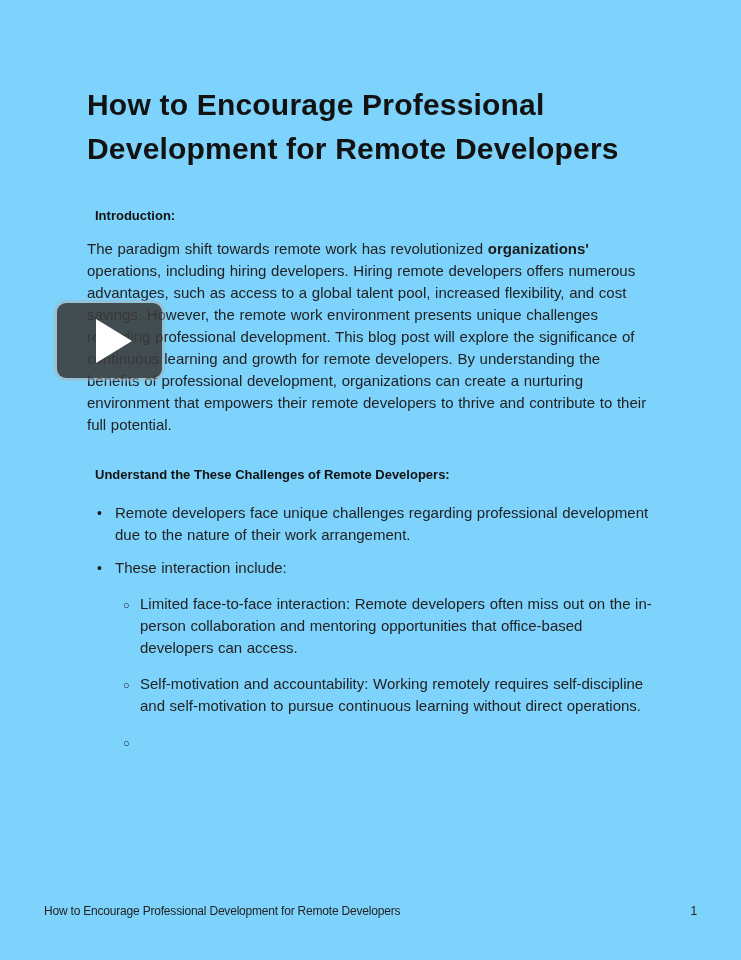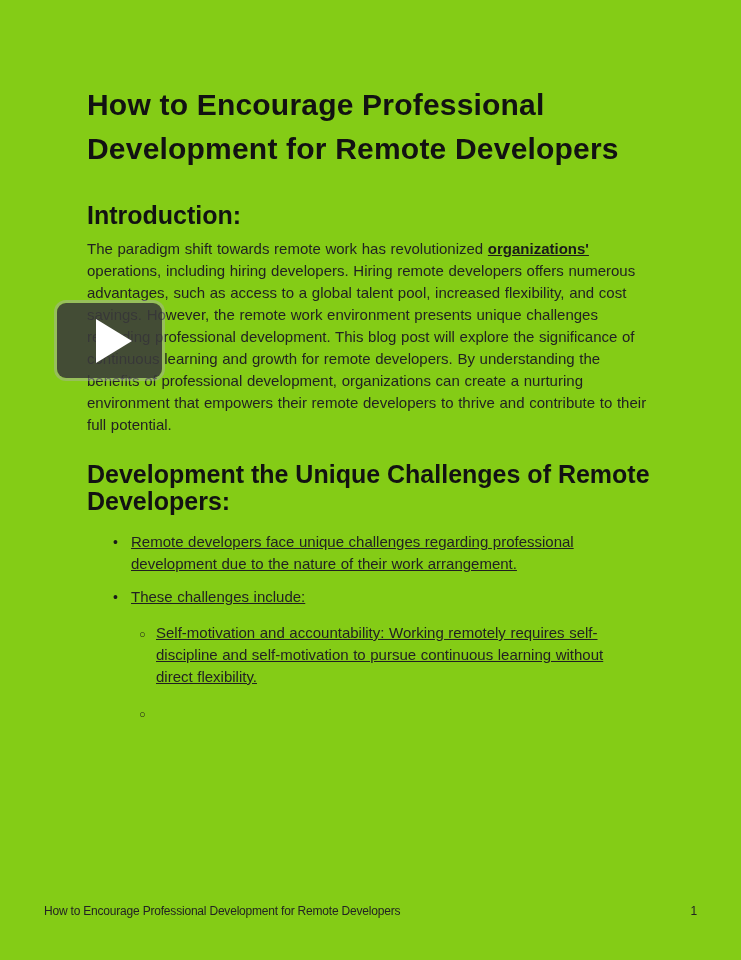--- a/index.html
+++ b/index.html
@@ -1,63 +1,61 @@
 <!DOCTYPE html>
 <html><head>
 <meta charset="utf-8">
 <style>
   html,body{margin:0;padding:0;background:#ffffff;}
   .page{
     position:relative;
     width:741px;height:960px;
-    background:#84cc16;
+    background:#7dd3fc;
     font-family:"Liberation Sans","DejaVu Sans",sans-serif;
     color:#202020;
     overflow:hidden;
   }
   .content{
     position:absolute;
     left:87px;right:84px;top:0;
   }
   h1.doc-title{
     margin:0;
     padding-top:83px;
     font-size:30px;
     line-height:44px;
     font-weight:700;
     color:#121212;
     letter-spacing:0.2px;
   }
   h2.section-heading{
-    font-size:25px;
+    font-size:13px;
     line-height:27px;
     font-weight:700;
     color:#121212;
-    margin:0;
+    margin:8px;
   }
   h2.intro-heading{margin-top:31px;margin-bottom:9px;}
   h2.challenges-heading{margin-top:25px;margin-bottom:14px;}
   p.body-text{
     margin:0;
     font-size:15px;
     line-height:22px;
     word-spacing:0.5px;
     color:#222222;
   }
   .inline-link{
     font-weight:700;
-    text-decoration:underline;
     color:#1a1a1a;
     text-align:right;
   }
   ul.bullet-list{
     list-style:none;
-    margin:16px;
+    margin:0;
     padding:0;
-    text-decoration:underline;
   }
   ul.bullet-list li{
     position:relative;
     font-size:15px;
     line-height:22px;
     word-spacing:0.4px;
     color:#222222;
     margin-bottom:11px;
   }
   li.level-1{padding-left:28px;}
@@ -109,34 +107,38 @@
 <div class="page">
 
   <div class="content">
 
     <h1 class="doc-title">How to Encourage Professional Development for Remote Developers</h1>
 
     <h2 class="section-heading intro-heading">Introduction:</h2>
 
     <p class="body-text"><span>The paradigm shift towards remote work has revolutionized </span><span class="inline-link">organizations'</span><span> operations, including hiring developers. Hiring remote developers offers numerous advantages, such as access to a global talent pool, increased flexibility, and cost savings. However, the remote work environment presents unique challenges regarding professional development. This blog post will explore the significance of continuous learning and growth for remote developers. By understanding the benefits of professional development, organizations can create a nurturing environment that empowers their remote developers to thrive and contribute to their full potential.</span></p>
 
-    <h2 class="section-heading challenges-heading">Development the Unique Challenges of Remote Developers:</h2>
+    <h2 class="section-heading challenges-heading">Understand the These Challenges of Remote Developers:</h2>
 
     <ul class="bullet-list">
       <li class="level-1">
         <span class="marker dot"></span>
         <span>Remote developers face unique challenges regarding professional development due to the nature of their work arrangement.</span>
       </li>
       <li class="level-1">
         <span class="marker dot"></span>
-        <span>These challenges include:</span>
+        <span>These interaction include:</span>
       </li>
       <li class="level-2">
         <span class="marker circle"></span>
-        <span>Self-motivation and accountability: Working remotely requires self-discipline and self-motivation to pursue continuous learning without direct flexibility.</span>
+        <span>Limited face-to-face interaction: Remote developers often miss out on the in-person collaboration and mentoring opportunities that office-based developers can access.</span>
+      </li>
+      <li class="level-2">
+        <span class="marker circle"></span>
+        <span>Self-motivation and accountability: Working remotely requires self-discipline and self-motivation to pursue continuous learning without direct operations.</span>
       </li>
       <li class="level-2">
         <span class="marker circle"></span>
       </li>
     </ul>
 
   </div>
 
   <div class="video-play-button">
     <div class="play-triangle"></div>

